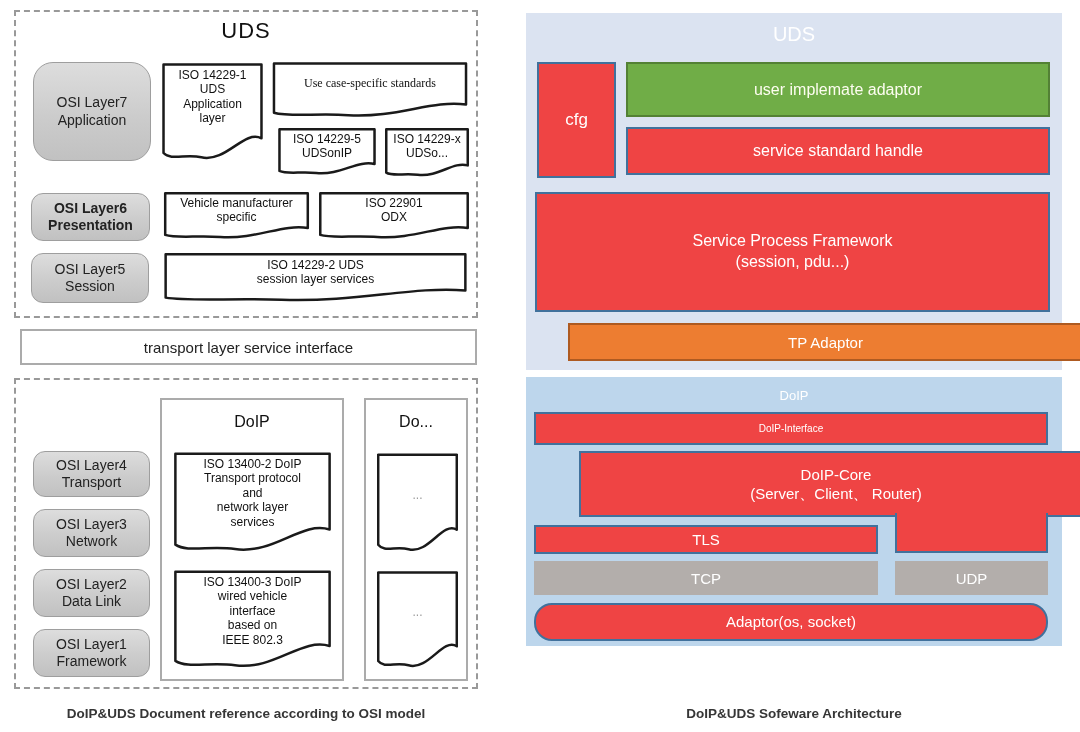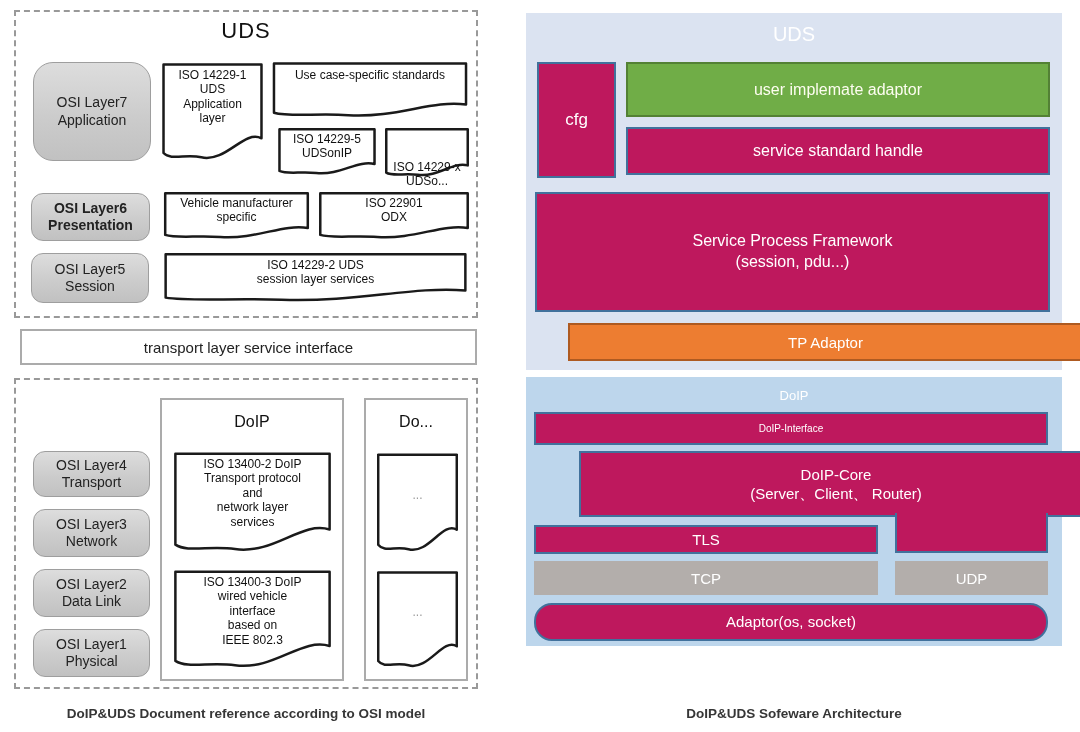--- a/index.html
+++ b/index.html
@@ -32,21 +32,21 @@
     font-size:15px;color:#222;
   }
   .group-box{background:#fff;border:2.5px solid #ababab;}
   .group-title{position:absolute;left:0;right:0;text-align:center;font-size:16px;color:#111;}
   .caption{font-size:13.5px;font-weight:600;color:#363636;text-align:center;}
   
   .panel-uds{background:#dbe3f1;}
   .panel-doip{background:#bdd6ec;}
   .panel-title{color:#fff;text-align:center;}
   .blue-box{
-    background:#be185d;border:2px solid #41719c;
+    background:#ef4444;border:2px solid #41719c;
     display:flex;align-items:center;justify-content:center;text-align:center;
     color:#fff;font-size:16px;line-height:1.3;
   }
   .green-box{background:#70ad47;border:2px solid #538135;display:flex;align-items:center;justify-content:center;color:#fdfdf0;font-size:16px;}
   .orange-box{background:#ed7d31;border:2px solid #ae5a21;display:flex;align-items:center;justify-content:center;color:#fff;font-size:15px;margin-left:33px;}
   .gray-box{background:#b3aeab;display:flex;align-items:center;justify-content:center;color:#fff;font-size:15px;}
   .os-bar{background:#a6a6a6;border:2px solid #7f7f7f;display:flex;align-items:center;justify-content:center;color:#fff;font-size:15px;font-weight:bold;}
   .noborder-top{border-top:none !important;}
 </style>
 </head>
@@ -68,36 +68,36 @@
     <div class="doc-label pre">ISO 14229-1
 UDS
 Application
 layer</div>
   </div>
 
   <div class="abs doc" style="left:271px;top:62px;width:198px;height:58px;">
     <svg viewBox="0 0 200 120" preserveAspectRatio="none">
         <path d="M3,3 H197 V88 C162,78 128,116 78,110 C46,106 18,114 3,105 Z" fill="#ffffff" stroke="#1a1a1a" stroke-width="2.5" vector-effect="non-scaling-stroke" stroke-linejoin="round"></path>
       </svg>
-    <div class="doc-label pre" style="padding-top:6px;">Use case-specific standards</div>
+    <div class="doc-label pre" style="padding-top:14px;font-family:Liberation Serif, serif;">Use case-specific standards</div>
   </div>
 
   <div class="abs doc" style="left:278px;top:128px;width:98px;height:49px;">
     <svg viewBox="0 0 200 120" preserveAspectRatio="none">
         <path d="M3,3 H197 V88 C162,78 128,116 78,110 C46,106 18,114 3,105 Z" fill="#ffffff" stroke="#1a1a1a" stroke-width="2.5" vector-effect="non-scaling-stroke" stroke-linejoin="round"></path>
       </svg>
     <div class="doc-label pre" style="padding-top:4px;">ISO 14229-5
 UDSonIP</div>
   </div>
 
   <div class="abs doc" style="left:385px;top:128px;width:84px;height:51px;">
     <svg viewBox="0 0 200 120" preserveAspectRatio="none">
         <path d="M3,3 H197 V88 C162,78 128,116 78,110 C46,106 18,114 3,105 Z" fill="#ffffff" stroke="#1a1a1a" stroke-width="2.5" vector-effect="non-scaling-stroke" stroke-linejoin="round"></path>
       </svg>
-    <div class="doc-label pre" style="padding-top:4px;margin-top:28px;">ISO 14229-x
+    <div class="doc-label pre" style="padding-top:4px;">ISO 14229-x
 UDSo...</div>
   </div>
 
   <div class="abs osi-box pre" style="left:31px;top:193px;width:119px;height:48px;font-weight:bold;">OSI Layer6
 Presentation</div>
 
   <div class="abs doc" style="left:163px;top:192px;width:147px;height:49px;">
     <svg viewBox="0 0 200 120" preserveAspectRatio="none">
         <path d="M3,3 H197 V88 C162,78 128,116 78,110 C46,106 18,114 3,105 Z" fill="#ffffff" stroke="#1a1a1a" stroke-width="2.5" vector-effect="non-scaling-stroke" stroke-linejoin="round"></path>
       </svg>
@@ -172,21 +172,21 @@
     <div class="doc-label mid">...</div>
   </div>
 
   <div class="abs osi-box pre" style="left:33px;top:451px;width:117px;height:46px;">OSI Layer4
 Transport</div>
   <div class="abs osi-box pre" style="left:33px;top:509px;width:117px;height:48px;">OSI Layer3
 Network</div>
   <div class="abs osi-box pre" style="left:33px;top:569px;width:117px;height:48px;">OSI Layer2
 Data Link</div>
   <div class="abs osi-box pre" style="left:33px;top:629px;width:117px;height:48px;">OSI Layer1
-Physical</div>
+Framework</div>
 
   <div class="abs caption" style="left:14px;top:706px;width:464px;">DoIP&amp;UDS Document reference according to OSI model</div>
 
   <div class="abs panel-uds" style="left:526px;top:13px;width:536px;height:357px;"></div>
   <div class="abs panel-title" style="left:526px;top:23px;width:536px;font-size:20px;">UDS</div>
 
   <div class="abs blue-box" style="left:537px;top:62px;width:79px;height:116px;font-size:17px;">cfg</div>
   <div class="abs green-box" style="left:626px;top:62px;width:424px;height:55px;">user implemate adaptor</div>
   <div class="abs blue-box" style="left:626px;top:127px;width:424px;height:48px;">service standard handle</div>
   <div class="abs blue-box pre" style="left:535px;top:192px;width:515px;height:120px;">Service Process Framework

